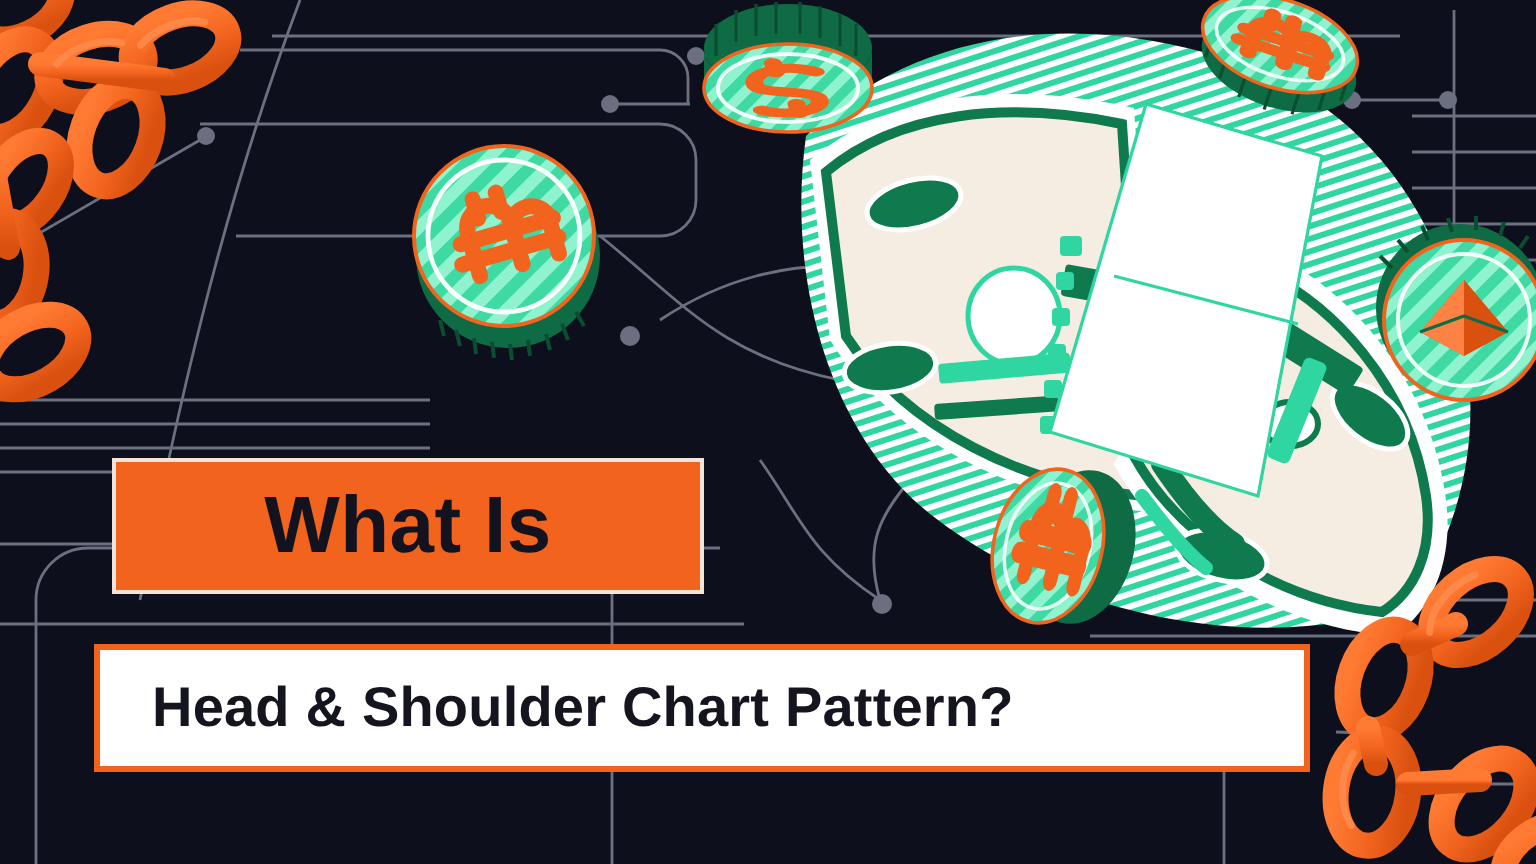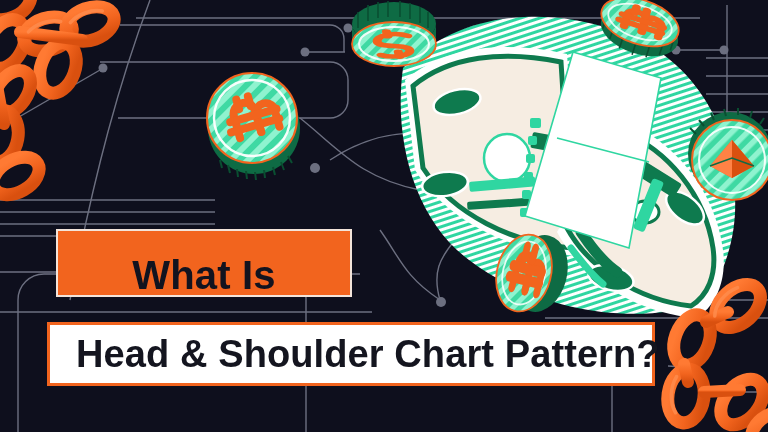--- a/index.html
+++ b/index.html
@@ -25,21 +25,21 @@
   
   .note{position:absolute;left:385px;top:10px;width:360px;height:320px;}
   .note svg{display:block;overflow:visible;}
 
   
   .title-orange{
     position:absolute;left:56px;top:229px;width:296px;height:68px;
     background:#F2641E;
     border:2px solid #f3e4da;
     box-sizing:border-box;
-    display:flex;align-items:flex-end;justify-content:center;
+    display:flex;align-items:center;justify-content:center;
     z-index:40;
   }
   .title-orange .txt{
     color:#12131f;
     font-size:40px;
     font-weight:700;
     letter-spacing:0.2px;
     line-height:1;
     white-space:nowrap;
   }
@@ -47,21 +47,21 @@
     position:absolute;left:47px;top:322px;width:608px;height:64px;
     background:#ffffff;
     border:3px solid #F2641E;
     box-sizing:border-box;
     display:flex;align-items:center;
     padding-left:26px;
     z-index:40;
   }
   .title-white .txt{
     color:#14151f;
-    font-size:38px;
+    font-size:28px;
     font-weight:700;
     letter-spacing:0.1px;
     line-height:1;
     white-space:nowrap;
   }
 </style>
 </head>
 <body>
 
 <div class="stage">

